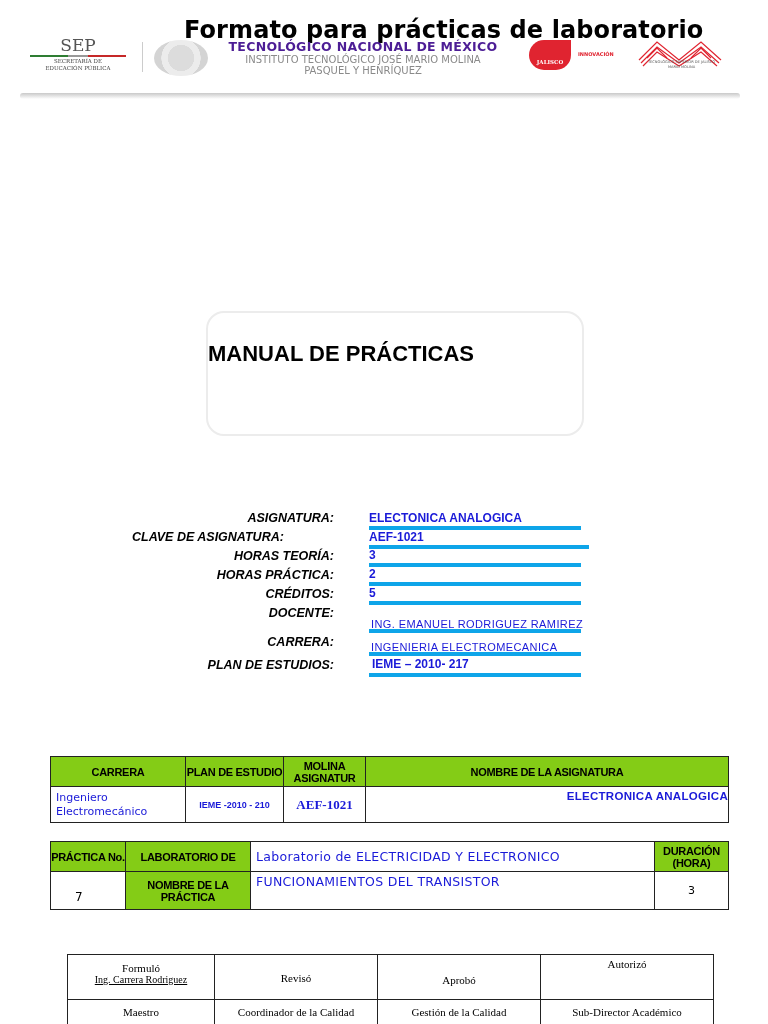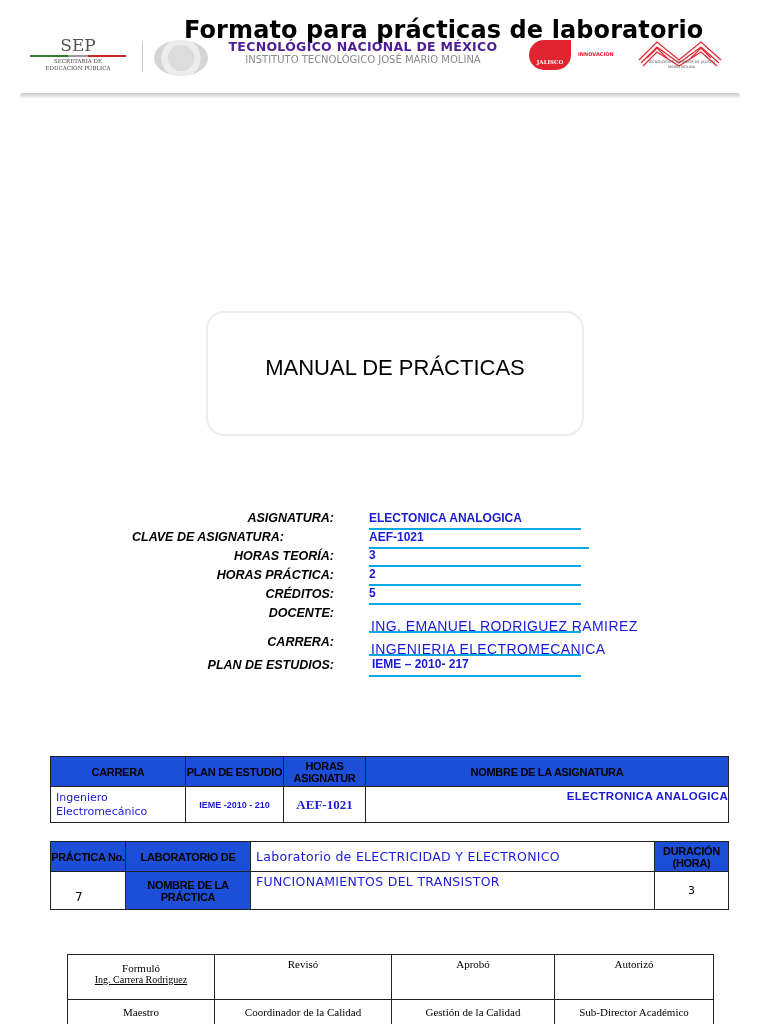--- a/index.html
+++ b/index.html
@@ -22,32 +22,32 @@
   .tecnm .t1 { font-size: 12.5px; font-weight: bold; color: #4c1d95; line-height: 14px; letter-spacing: 0.3px; }
   .tecnm .t2 { font-size: 10px; color: #8a8a8a; line-height: 11px; }
   .jalisco { position: absolute; left: 529px; top: 40px; width: 42px; height: 30px; background: #e02430; border-radius: 18px 0 18px 18px; }
   .jalisco span { position: absolute; left: 0; right: 0; bottom: 5px; font-family: "DejaVu Serif", serif; font-size: 5.5px; color: #fff; text-align: center; font-weight: bold; }
   .innovacion { position: absolute; left: 578px; top: 51px; font-size: 5px; color: #e02430; font-weight: bold; }
   .tsj-logo { position: absolute; left: 625px; top: 38px; width: 110px; height: 34px; }
   .tsj-text { position: absolute; left: 624px; top: 60px; width: 115px; text-align: center; font-size: 3.6px; color: #555; line-height: 5px; }
 
   
   .title-box { position: absolute; left: 206px; top: 311px; width: 378px; height: 125px; border: 2px solid #ececec; border-radius: 18px; }
-  .title-text { position: absolute; left: 0; right: 0; top: 42px; text-align: center; font-family: "Liberation Sans", sans-serif; font-size: 22px; font-weight: normal; }
+  .title-text { position: absolute; left: 0; right: 0; top: 28px; font-family: "Liberation Sans", sans-serif; font-size: 22px; font-weight: bold; }
 
   
   .info-label { position: absolute; font-family: "Liberation Sans", sans-serif; font-size: 12.5px; font-weight: bold; text-align: right; white-space: nowrap; font-style: italic; }
-  .info-value { position: absolute; font-family: "Liberation Sans", sans-serif; color: #1a1ad8; font-weight: bold; white-space: nowrap; border-bottom: 2px solid #0ea5e9; }
-  .info-value.small { font-size: 14px; font-weight: normal; letter-spacing: 0.4px; }
+  .info-value { position: absolute; font-family: "Liberation Sans", sans-serif; color: #1a1ad8; font-weight: bold; white-space: nowrap; border-bottom: 4px solid #0ea5e9; }
+  .info-value.small { font-size: 11px; font-weight: normal; letter-spacing: 0.4px; }
   .info-value.med { font-size: 12px; }
 
   
   table { position: absolute; border-collapse: collapse; }
   td { border: 1px solid #222; vertical-align: middle; }
-  .th { background: #1d4ed8; font-family: "Liberation Sans", sans-serif; font-size: 11px; font-weight: bold; text-align: center; line-height: 12px; letter-spacing: -0.3px; }
+  .th { background: #84cc16; font-family: "Liberation Sans", sans-serif; font-size: 11px; font-weight: bold; text-align: center; line-height: 12px; letter-spacing: -0.3px; }
   .blue-hand { color: #1a1ad8; font-family: "DejaVu Sans", sans-serif; font-size: 11px; }
   .blue-bold { color: #1a1ad8; font-family: "Liberation Sans", sans-serif; font-weight: bold; }
   .serif { font-family: "Liberation Serif", serif; font-size: 11px; text-align: center; }
 </style>
 </head>
 <body>
 
 <div class="header">
   <div class="doc-title">Formato para prácticas de laboratorio</div>
 
@@ -56,20 +56,21 @@
     <div class="sep-line"></div>
     <div class="sep-small">SECRETARÍA DE</div>
     <div class="sep-small">EDUCACIÓN PÚBLICA</div>
   </div>
   <div class="divider-v"></div>
   <div class="seal"></div>
 
   <div class="tecnm">
     <div class="t1">TECNOLÓGICO NACIONAL DE MÉXICO</div>
     <div class="t2">INSTITUTO TECNOLÓGICO JOSÉ MARIO MOLINA</div>
+    <div class="t2">PASQUEL Y HENRÍQUEZ</div>
   </div>
 
   <div class="jalisco">
     <span>JALISCO</span>
   </div>
   <div class="innovacion">INNOVACIÓN</div>
 
   <svg class="tsj-logo" viewBox="0 0 110 34">
     <g fill="none" stroke="#e02430" stroke-width="1.2">
       <polyline points="14,22 32,4 54,22 76,4 96,22"></polyline>
@@ -112,21 +113,21 @@
 <div class="info-value small" style="left:369px; top:641px; width:212px; height:15px; padding-left:2px;">INGENIERIA ELECTROMECANICA</div>
 
 <div class="info-label" style="right:434px; top:658px;">PLAN DE ESTUDIOS:</div>
 <div class="info-value med" style="left:369px; top:657px; width:212px; height:20px; padding-left:3px;">IEME – 2010- 217</div>
 
 <table style="left:50px; top:756px; width:679px;">
   <tbody>
       <tr style="height:30px;">
     <td class="th" style="width:135px;">CARRERA</td>
     <td class="th" style="width:98px;margin-left:22px;">PLAN DE ESTUDIO</td>
-    <td class="th" style="width:82px;">HORAS ASIGNATUR</td>
+    <td class="th" style="width:82px;">MOLINA ASIGNATUR</td>
     <td class="th">NOMBRE DE LA ASIGNATURA</td>
   </tr>
   <tr style="height:36px;">
     <td class="blue-hand" style="padding-left:5px; line-height:14px;">Ingeniero Electromecánico</td>
     <td class="blue-bold" style="font-size:9px; text-align:center;">IEME -2010 - 210</td>
     <td style="text-align:center; color:#1a1ad8; font-family:'Liberation Serif', serif; font-weight:bold; font-size:13px;">AEF-1021</td>
     <td class="blue-bold" style="font-size:11.5px; text-align:right; vertical-align:top; padding-top:3px; letter-spacing:0.3px;">ELECTRONICA ANALOGICA</td>
   </tr>
 </tbody>
   </table>
@@ -148,22 +149,22 @@
 </tbody>
   </table>
 
 <table style="left:67px; top:954px; width:647px;">
   <tbody>
       <tr style="height:45px;">
     <td class="serif" style="width:147px; vertical-align:top; padding-top:7px;">
       <div>Formuló</div>
       <div style="text-decoration:underline; font-size:10px;">Ing. Carrera Rodriguez</div>
     </td>
-    <td class="serif" style="width:177px; vertical-align:top; padding-top:3px;">Revisó</td>
-    <td class="serif" style="width:163px; vertical-align:top; padding-top:3px;">Aprobó</td>
+    <td class="serif" style="width:163px; vertical-align:top; padding-top:17px;">Revisó</td>
+    <td class="serif" style="width:163px; vertical-align:top; padding-top:19px;">Aprobó</td>
     <td class="serif" style="vertical-align:top; padding-top:3px;">Autorizó</td>
   </tr>
   <tr style="height:25px;">
     <td class="serif">Maestro</td>
     <td class="serif">Coordinador de la Calidad</td>
     <td class="serif">Gestión de la Calidad</td>
     <td class="serif">Sub-Director Académico</td>
   </tr>
 </tbody>
   </table>

